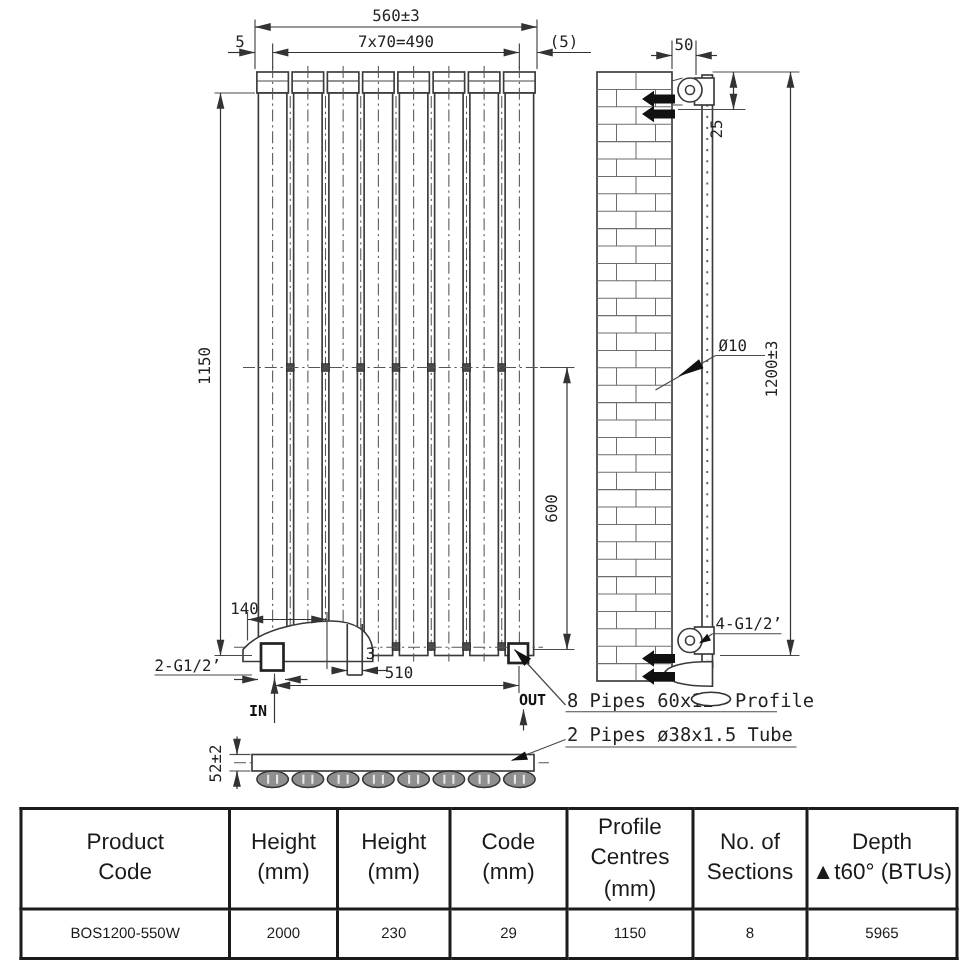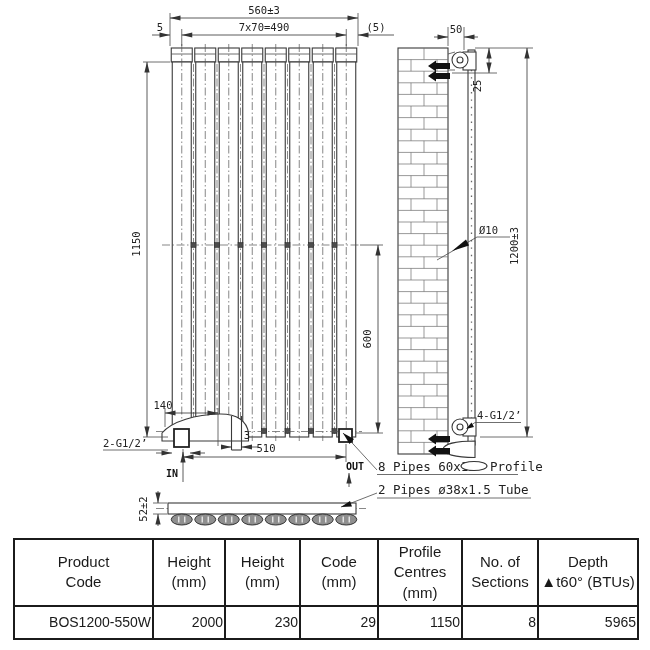--- a/index.html
+++ b/index.html
@@ -26,21 +26,21 @@
   
   .spec-table{
     position:absolute;left:13px;top:538px;width:624px;
     border-collapse:collapse;table-layout:fixed;background:#ffffff;
   }
   .spec-table th,.spec-table td{
     border:2px solid #1b1b1b;text-align:center;vertical-align:middle;
     color:#1a1a1a;white-space:pre-line;padding:2px 1px;
   }
   .spec-table th{font-weight:normal;font-size:15px;height:60px;line-height:1.35;}
-  .spec-table td{font-size:14px;height:27px;text-align:right;}
+  .spec-table td{font-size:10px;height:27px;}
 </style>
 </head>
 <body>
 
 <svg id="drawing" width="650" height="535" viewBox="0 0 650 535">
   <defs>
     <marker id="ar" markerWidth="12" markerHeight="8" refX="11" refY="3" orient="auto-start-reverse" markerUnits="userSpaceOnUse">
       <path d="M0.5,0.4 L11,3 L0.5,5.6 Z" fill="#333333"></path>
     </marker>
   </defs>

